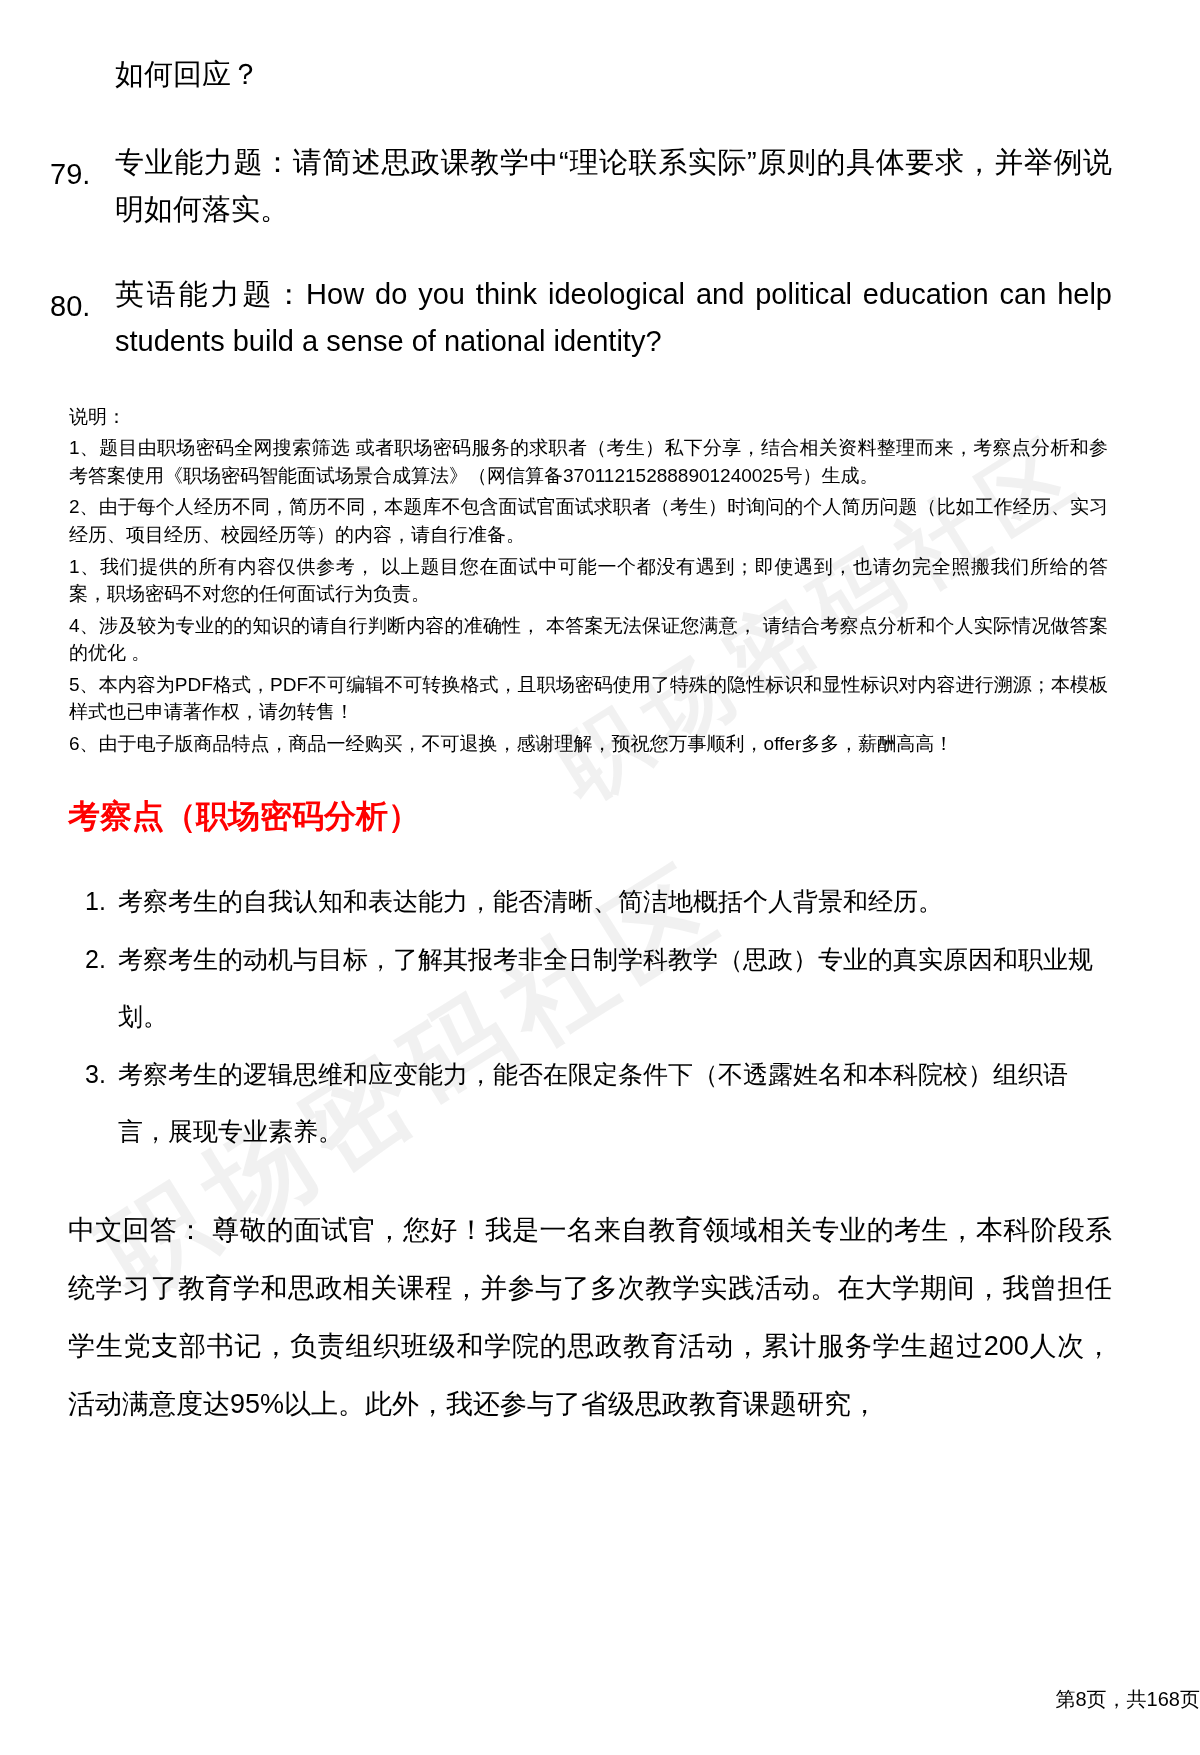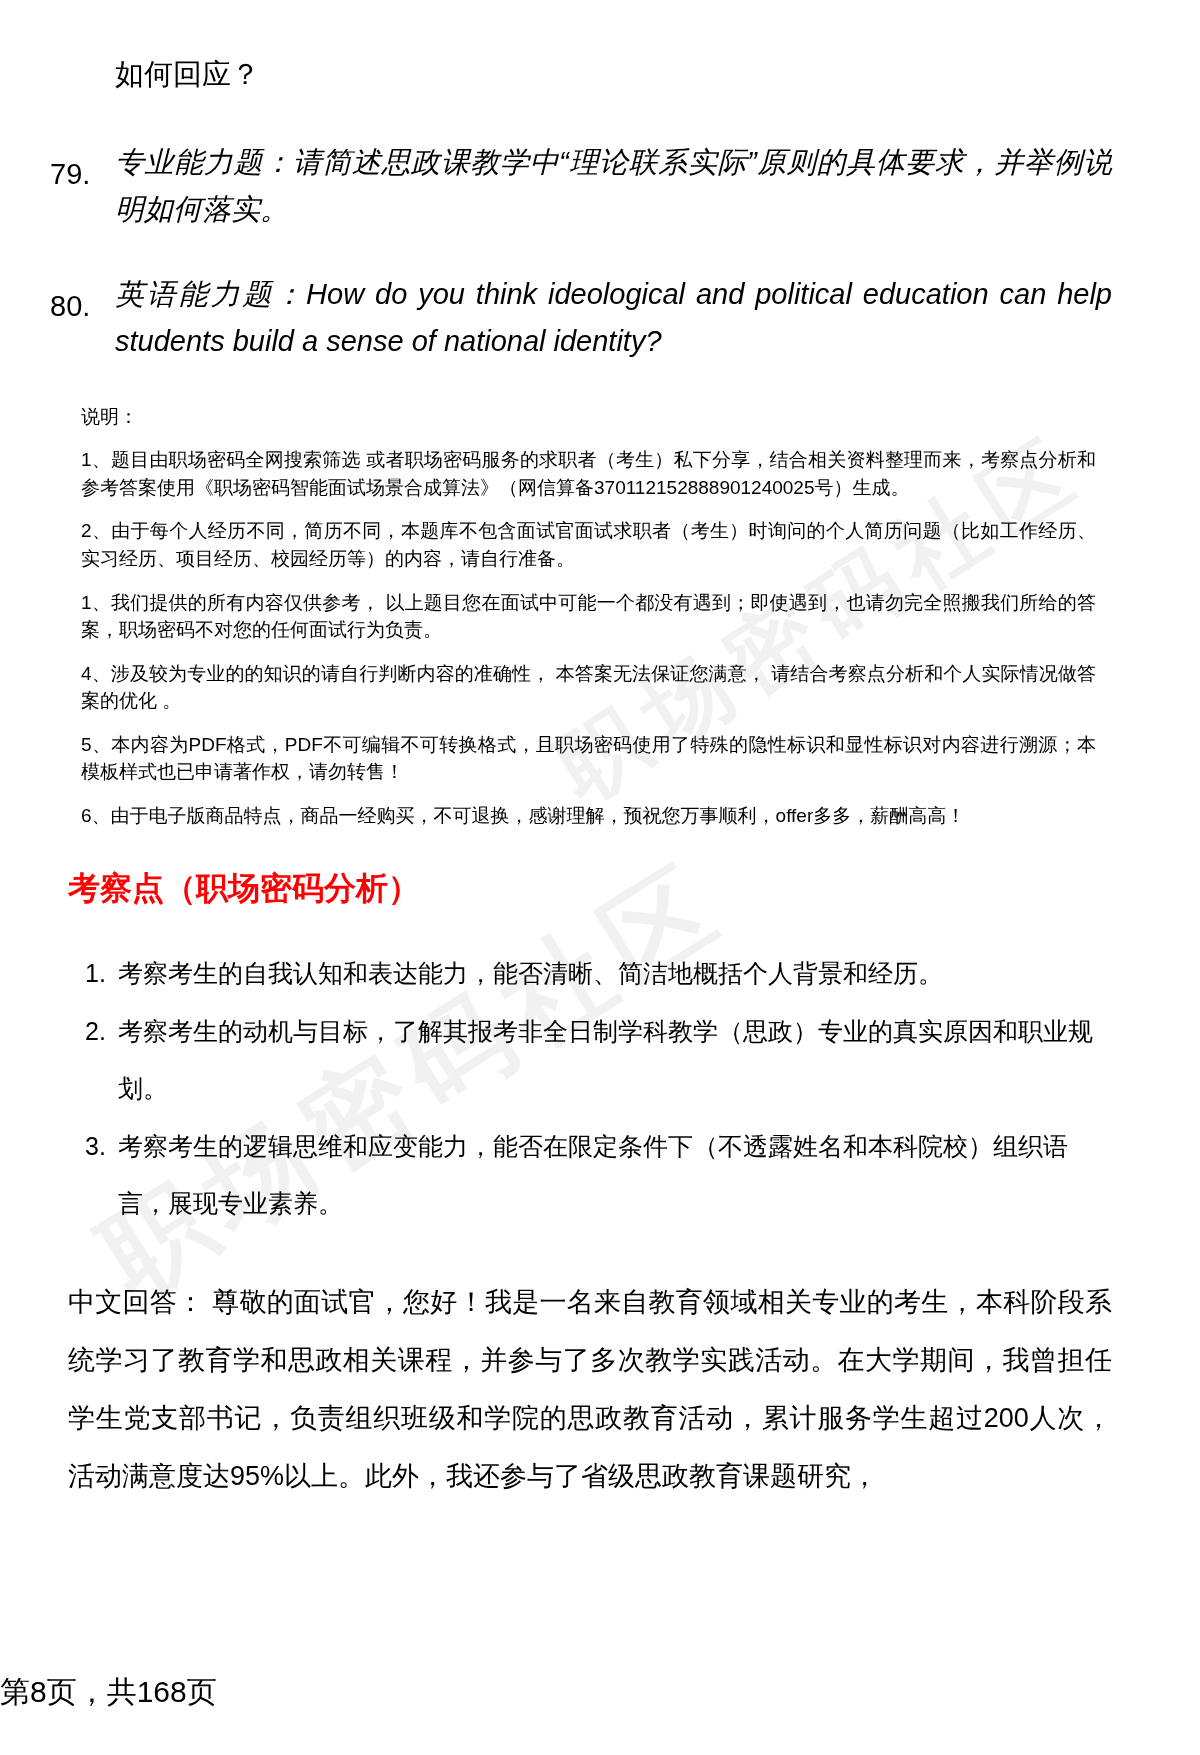--- a/index.html
+++ b/index.html
@@ -56,30 +56,29 @@
     line-height: 1.62;
     margin-bottom: 38px;
   }
   .qnum {
     flex: 0 0 65px;
     margin-top: 12px;
   }
   .qtext {
     flex: 1;
     text-align: justify;
-    font-style: italic;
   }
   .notice {
     margin-left: 15px;
     margin-top: 28px;
     font-size: 19px;
     line-height: 1.45;
     text-align: justify;
   }
-  .notice p { margin: 16px; }
+  .notice p { margin: 4px; }
   .highlight {
     margin-left: 18px;
     margin-top: 32px;
     font-size: 25px;
     font-weight: bold;
     color: #ff0000;
     line-height: 1.68;
     text-align: justify;
   }
   .analysis-title {
@@ -112,22 +111,22 @@
     font-size: 27px;
     line-height: 2.15;
     text-align: justify;
   }
   .footer {
     position: absolute;
     z-index: 1;
     left: 0;
     right: 0;
     bottom: 42px;
-    text-align: left;
-    font-size: 30px;
+    text-align: right;
+    font-size: 20px;
   }
 </style>
 </head>
 <body>
 
 <div class="page">
 
   <div class="watermark wm1">职场密码社区</div>
   <div class="watermark wm2">职场密码社区</div>
 

